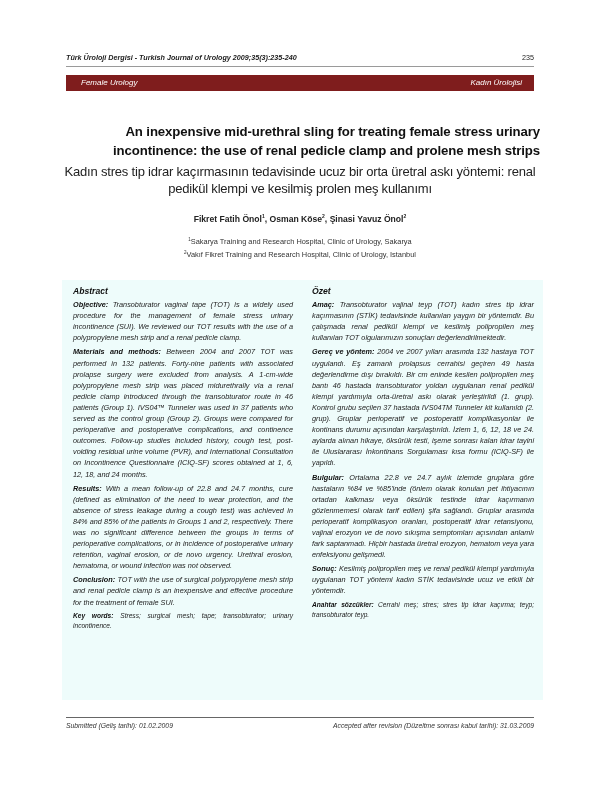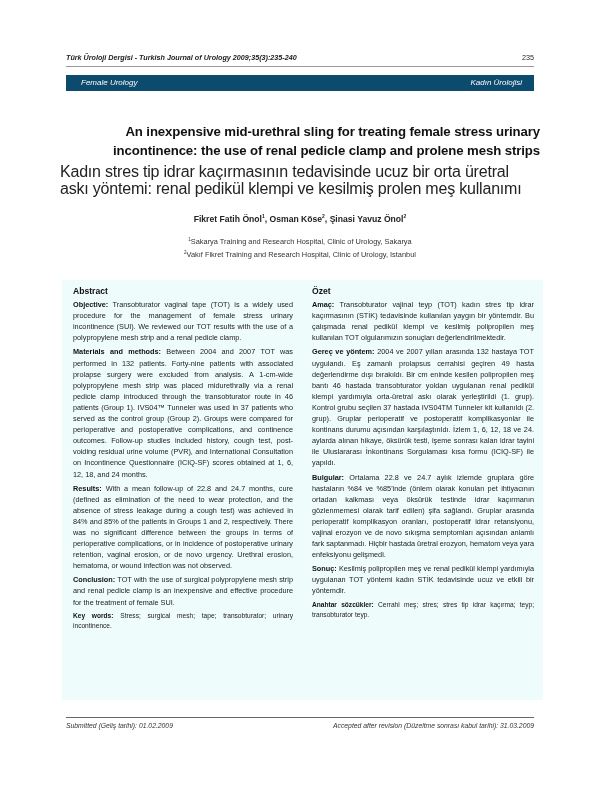--- a/index.html
+++ b/index.html
@@ -2,34 +2,34 @@
 <html><head>
 <meta charset="utf-8">
 <style>
   html, body { margin:0; padding:0; background:#ffffff; }
   body { width:600px; height:788px; position:relative; overflow:hidden; font-family:"Liberation Sans", sans-serif; color:#1a1a1a; }
   .page { position:absolute; left:0; top:0; width:600px; height:788px; }
   .running-head { position:absolute; left:66px; right:66px; top:51px; height:14px; font-size:7.2px; font-style:italic; font-weight:bold; color:#222; }
   .running-head .journal { position:absolute; left:0; top:2px; }
   .running-head .pageno { position:absolute; right:0; top:2px; font-style:normal; font-weight:normal;padding-left:24px; }
   .head-rule { position:absolute; left:66px; right:66px; top:66px; height:1px; background:#9a9a9a; }
-  .section-band { position:absolute; left:66px; right:66px; top:75px; height:16px; background:#0c4a6e; }
+  .section-band { position:absolute; left:66px; right:66px; top:75px; height:16px; background:#7f1d1d; }
   .section-band span { position:absolute; top:3px; font-size:8px; font-style:italic; color:#ffffff; }
   .section-band .left { left:15px; }
   .section-band .right { right:12px; }
   .title { position:absolute; left:60px; right:60px; top:122px; text-align:right; font-size:13.2px; font-weight:bold; line-height:19px; color:#111; letter-spacing:-0.1px; }
-  .subtitle { position:absolute; left:60px; right:60px; top:163px; font-size:16px; line-height:17px; color:#222; letter-spacing:-0.2px; }
+  .subtitle { position:absolute; left:60px; right:60px; top:163px; text-align:center; font-size:13px; line-height:17px; color:#222; letter-spacing:-0.2px; }
   .authors { position:absolute; left:60px; right:60px; top:213px; text-align:center; font-size:8.6px; font-weight:bold; color:#222; }
   .authors sup { font-size:5px; vertical-align:super; }
   .affil { position:absolute; left:60px; right:60px; text-align:center; font-size:7.4px; color:#333; }
   .affil sup { font-size:4.5px; }
   .affil.a1 { top:237px; }
   .affil.a2 { top:250px; }
   .abstract-box { position:absolute; left:62px; top:280px; width:481px; height:420px; background:#eefcfb; }
-  .col { position:absolute; top:286px; font-size:7.3px; line-height:11.1px; color:#222; text-align:justify; }
+  .col { position:absolute; top:286px; font-size:7.3px; line-height:11.1px; color:#222; text-align:justify;font-style:italic; }
   .col.left { left:73px; width:220px; }
   .col.right { left:312px; width:222px; }
   .col h2 { margin:0 0 2px 0; font-size:8.6px; font-weight:bold; color:#111; }
   .col p { margin:0 0 3px 0; }
   .col p b { color:#111; }
   .col p.kw { font-size:6.6px; line-height:10px; }
   .foot-rule { position:absolute; left:66px; right:66px; top:717px; height:1px; background:#666; }
   .foot { position:absolute; top:722px; font-size:6.8px; font-style:italic; color:#333; }
   .foot.left { left:66px; }
   .foot.right { right:66px; }

